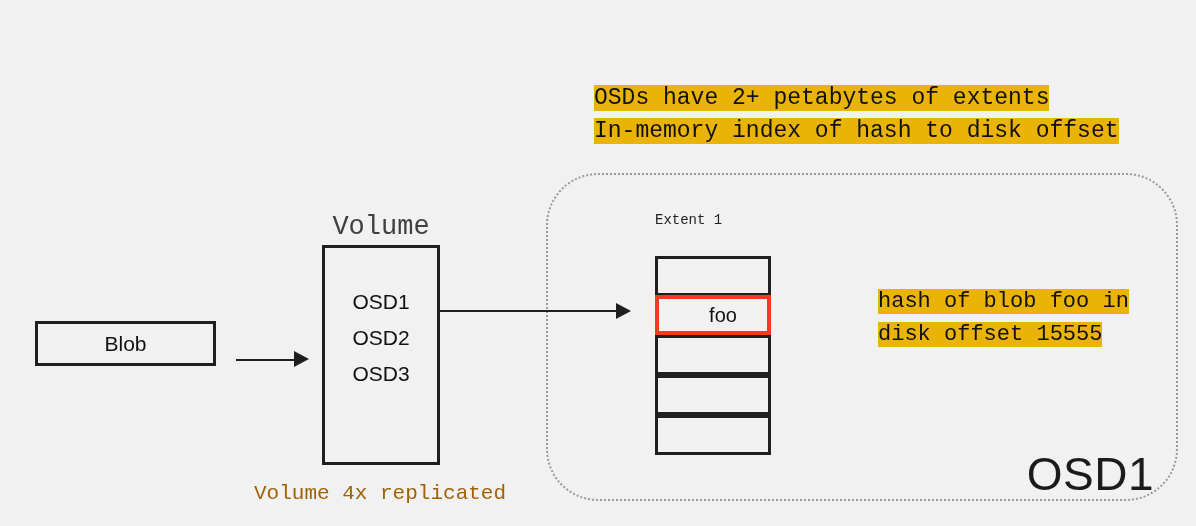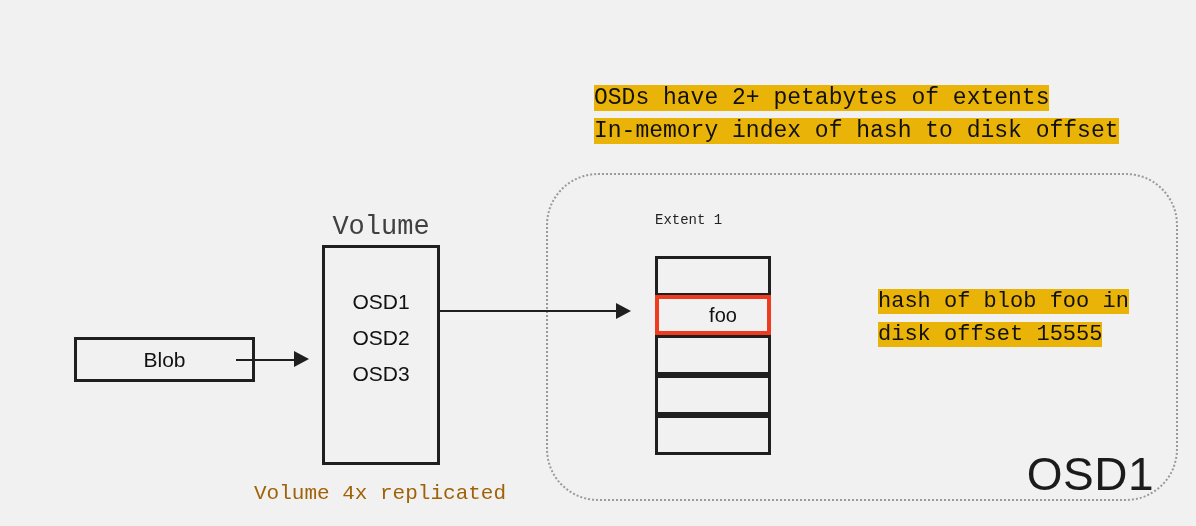--- a/index.html
+++ b/index.html
@@ -49,26 +49,25 @@
     box-sizing: border-box;
     background: #f1f1f1;
     border: 3px solid #1f1f1f;
     display: flex;
     align-items: center;
     justify-content: center;
   }
 
   .blob-box {
     left: 35px;
-    top: 337px;
+    top: 321px;
     width: 181px;
     height: 45px;
     font-size: 21px;
     color: #111;
-    margin-left: 39px;
   }
 
   .volume-box {
     left: 322px;
     top: 245px;
     width: 118px;
     height: 220px;
     display: block;
   }
   .volume-list {

